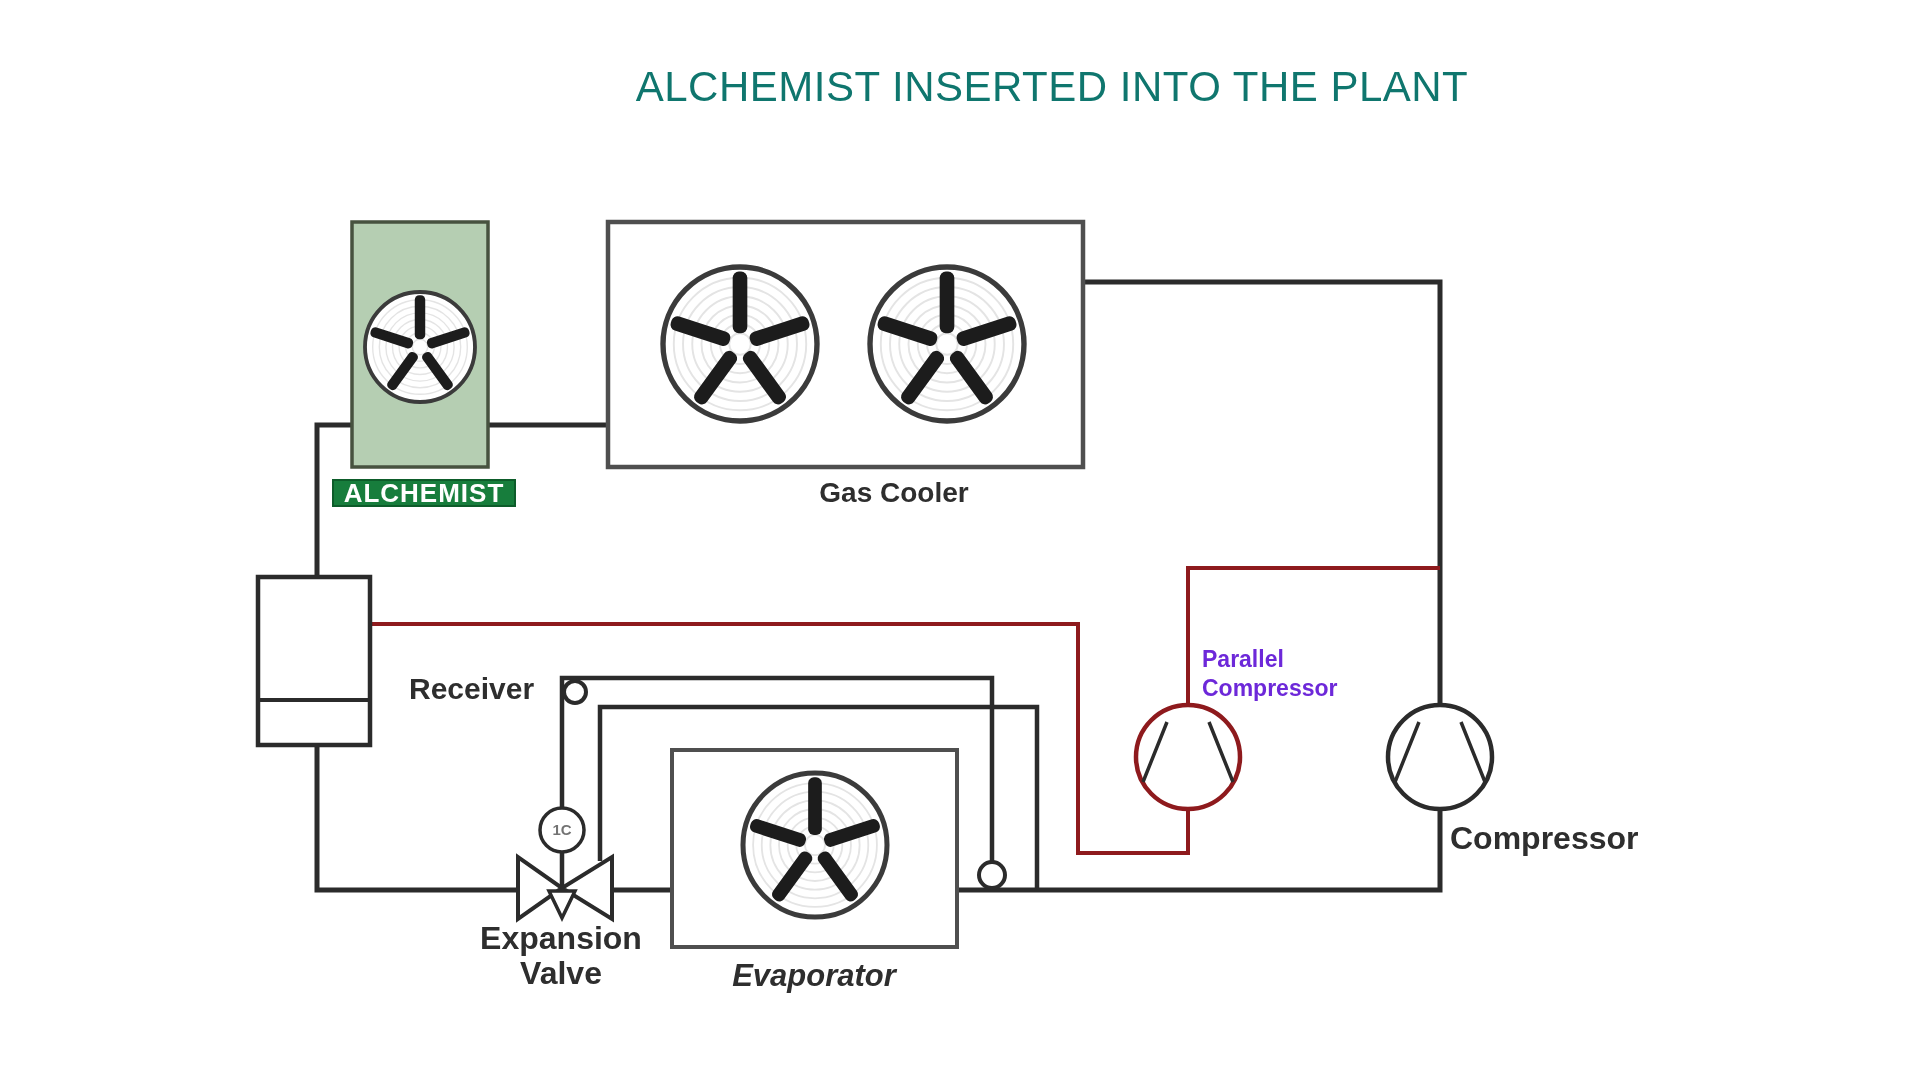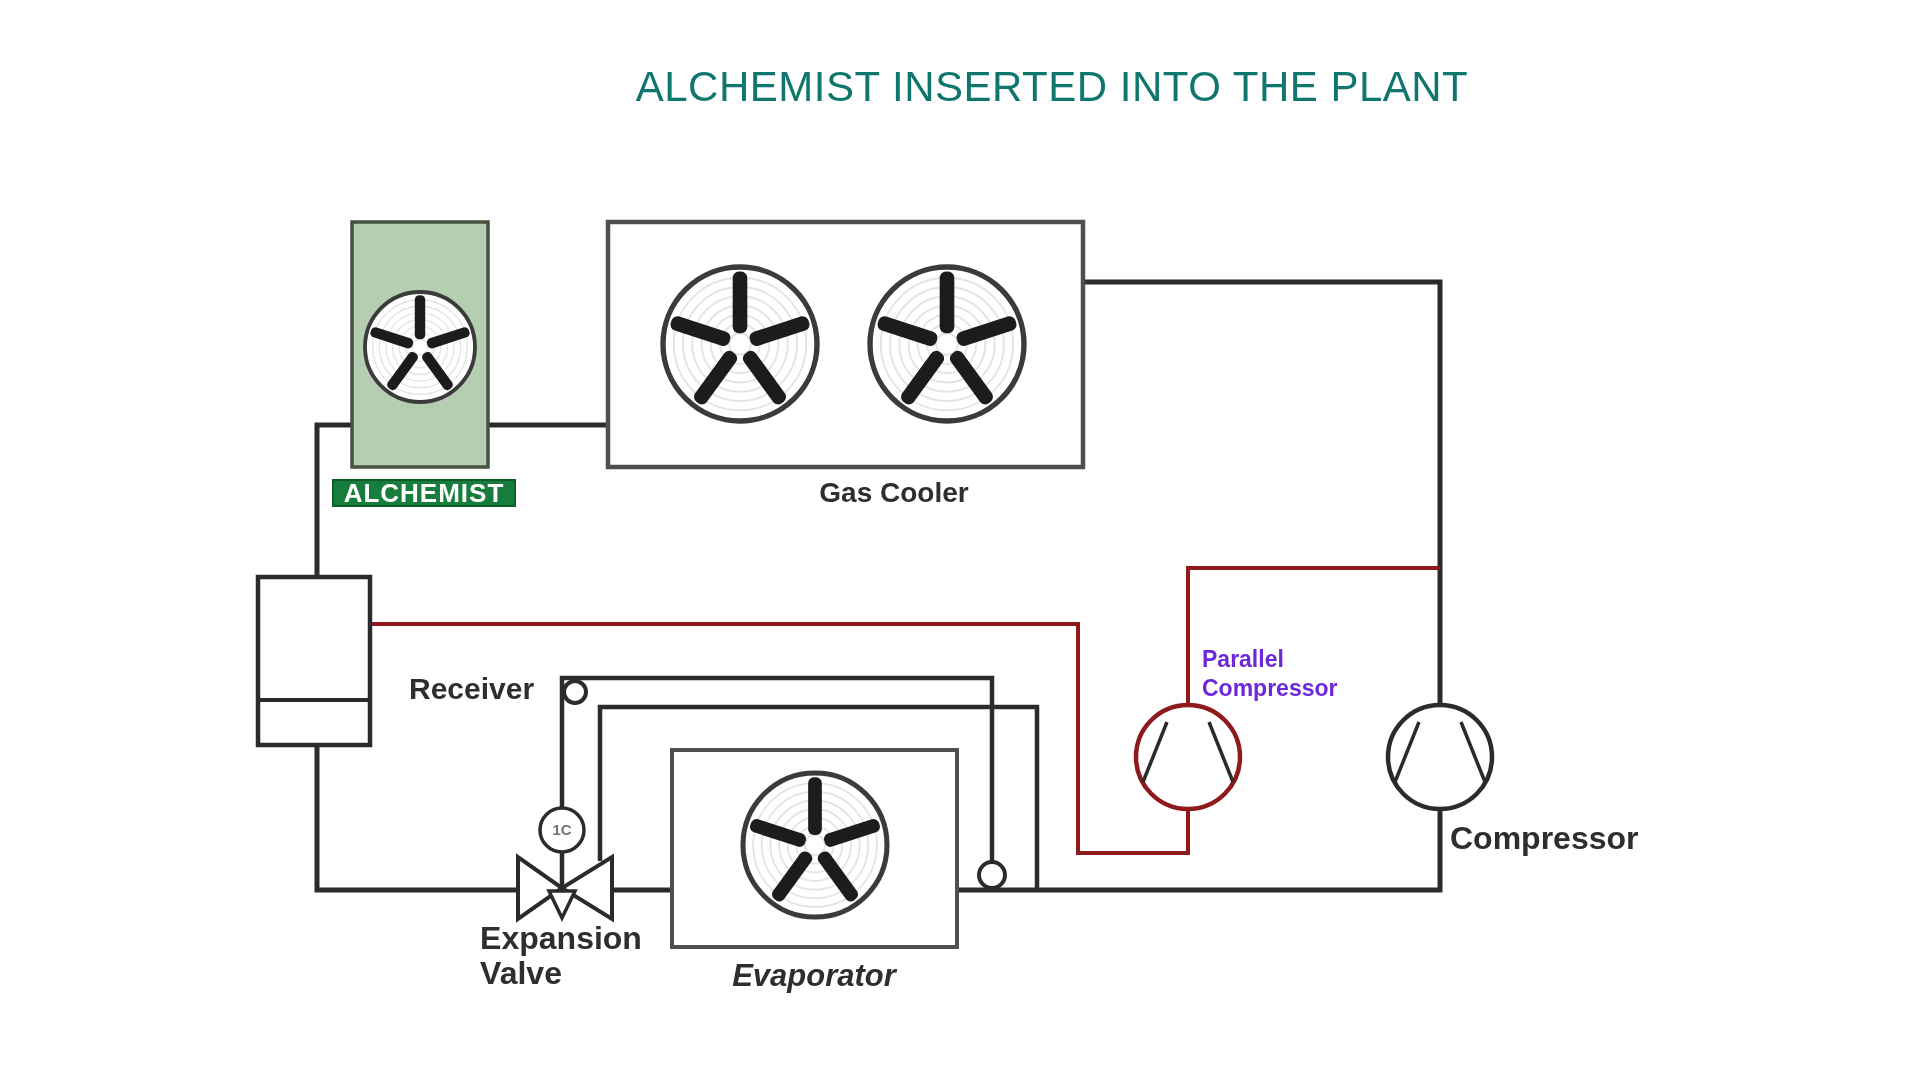--- a/index.html
+++ b/index.html
@@ -11,21 +11,21 @@
   .lbl{position:absolute;font-weight:bold;color:#2e2e2e;white-space:nowrap;line-height:1.1;}
   .title{
     position:absolute;left:1052px;top:63px;transform:translateX(-50%);
     font-size:42px;font-weight:400;color:#0f766e;white-space:nowrap;letter-spacing:0.5px;
   }
   .gas-cooler-label{left:846px;top:478px;transform:translateX(-50%);font-size:28px;margin-left:48px;}
   .receiver-label{left:385px;top:672px;font-size:30px;margin-left:24px;}
   .compressor-label{left:1450px;top:821px;font-size:32px;}
   .parallel-label{left:1202px;top:645px;font-size:23px;line-height:29px;color:#6d28d9;}
   .parallel-label span{display:block;}
-  .expansion-label{left:561px;top:921px;transform:translateX(-50%);font-size:32px;line-height:35px;}
+  .expansion-label{left:561px;top:921px;transform:translateX(-50%);font-size:32px;line-height:35px;text-align:center;}
   .expansion-label span{display:block;}
   .evaporator-label{left:814px;top:959px;transform:translateX(-50%);font-size:31px;font-style:italic;}
   .sensor-label{left:562px;top:822px;transform:translateX(-50%);font-size:15px;color:#737373;}
   .alchemist-badge{
     position:absolute;left:332px;top:479px;width:184px;height:28px;box-sizing:border-box;
     background:#177d3c;border:2px solid #0d5c2a;color:#ffffff;font-weight:bold;font-size:26px;
     display:flex;align-items:center;justify-content:center;letter-spacing:1px;
   }
 </style>
 </head>

